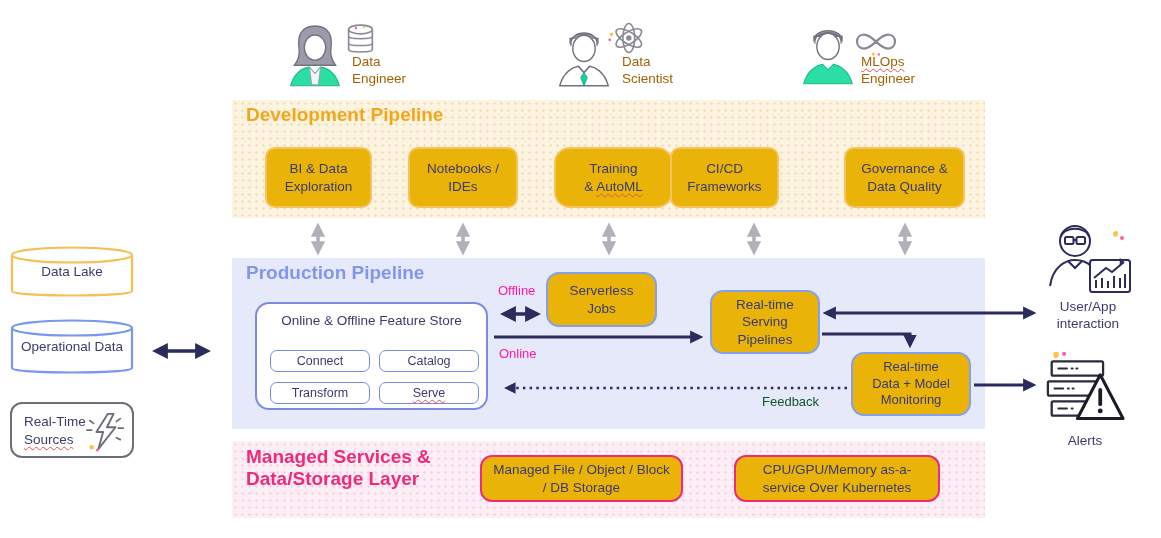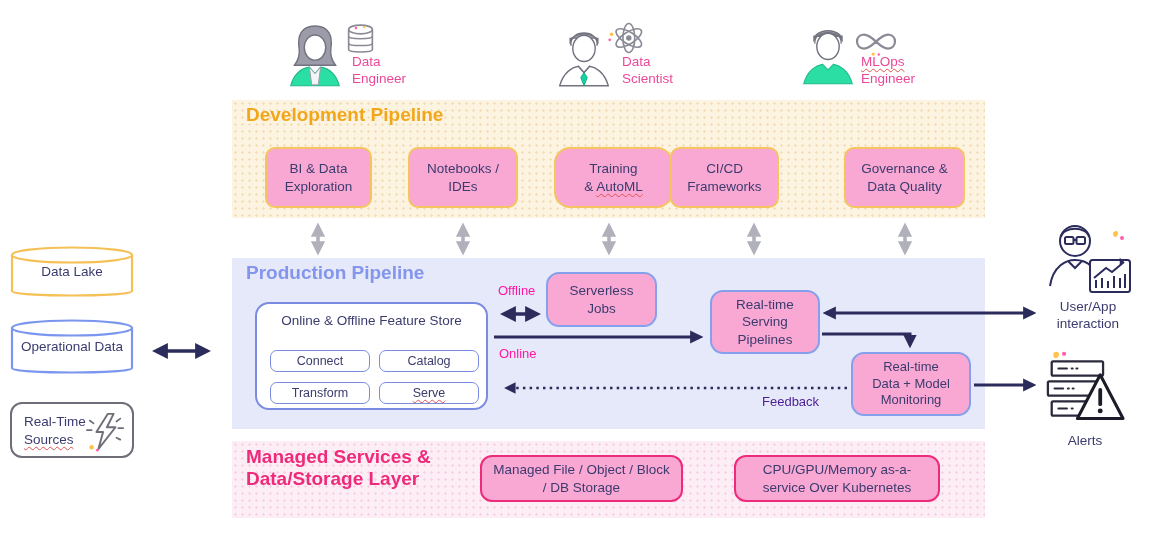--- a/index.html
+++ b/index.html
@@ -12,41 +12,41 @@
   .dev-band{top:100px;height:118px;background-color:#fdf3e1;
     background-image:radial-gradient(circle,#f2dfba 1px,rgba(0,0,0,0) 1.2px);background-size:7px 7px;}
   .prod-band{top:258px;height:171px;background-color:#e6e9fa;}
   .managed-band{top:441px;height:77px;background-color:#fdeef5;
     background-image:radial-gradient(circle,#f6d2e5 1px,rgba(0,0,0,0) 1.2px);background-size:7px 7px;}
   .band-title{position:absolute;font-size:19px;font-weight:700;line-height:22px;white-space:nowrap;}
   .dev-title{left:246px;top:104px;color:#f2a71b;}
   .prod-title{left:246px;top:262px;color:#8495ec;}
   .managed-title{left:246px;top:446px;color:#ee2a7b;white-space:normal;width:240px;}
   
-  .node{position:absolute;background:#f9a8d4;display:flex;align-items:center;justify-content:center;
+  .node{position:absolute;background:#eab308;display:flex;align-items:center;justify-content:center;
     text-align:center;font-size:13.5px;line-height:1.28;color:#3b3b6e;box-sizing:border-box;}
   .dev-box{top:147px;height:61px;border:2px solid #f5c45e;border-radius:10px;padding:2px 6px;}
   .blue-box{border:2px solid #84a0ed;border-radius:13px;padding:18px 6px;}
   .pink-box{border:2.5px solid #ee2a7b;border-radius:12px;padding:5px 8px;}
   
   .fs{position:absolute;left:255px;top:302px;width:233px;height:108px;background:#fff;
     border:2px solid #7b8ce0;border-radius:14px;box-sizing:border-box;}
   .fs-title{position:absolute;left:0;top:9px;width:100%;text-align:center;font-size:13.5px;color:#3b3b6e;}
   .fs-sub{position:absolute;width:100px;height:22px;border:1.5px solid #7b8ce0;border-radius:7px;
     display:flex;align-items:center;justify-content:center;font-size:12.5px;background:#fff;box-sizing:border-box;}
   
   .cyl-label{position:absolute;width:124px;text-align:center;font-size:13.5px;}
   .rts-box{position:absolute;left:10px;top:402px;width:124px;height:56px;background:#fff;
     border:2px solid #6e6e78;border-radius:12px;box-sizing:border-box;}
   .rts-text{position:absolute;left:12px;top:9px;font-size:13.5px;line-height:18px;}
   
   .flow-label{position:absolute;font-size:13px;font-weight:400;color:#ff18a3;white-space:nowrap;}
-  .feedback-label{position:absolute;font-size:13px;color:#4c1d95;white-space:nowrap;}
-  
-  .persona-label{position:absolute;font-size:13.5px;line-height:17px;color:#ec4899;}
+  .feedback-label{position:absolute;font-size:13px;color:#14532d;white-space:nowrap;}
+  
+  .persona-label{position:absolute;font-size:13.5px;line-height:17px;color:#a16207;}
   .out-label{position:absolute;width:100px;text-align:center;font-size:13.5px;line-height:17px;color:#3b3b6e;}
   
   .sq{text-decoration:underline wavy #e05252 1px;text-underline-offset:2px;text-decoration-skip-ink:none;}
   .overlay{position:absolute;left:0;top:0;pointer-events:none;z-index:6;}
   .icon{position:absolute;}
 </style>
 </head>
 <body>
 
 <div id="canvas">

